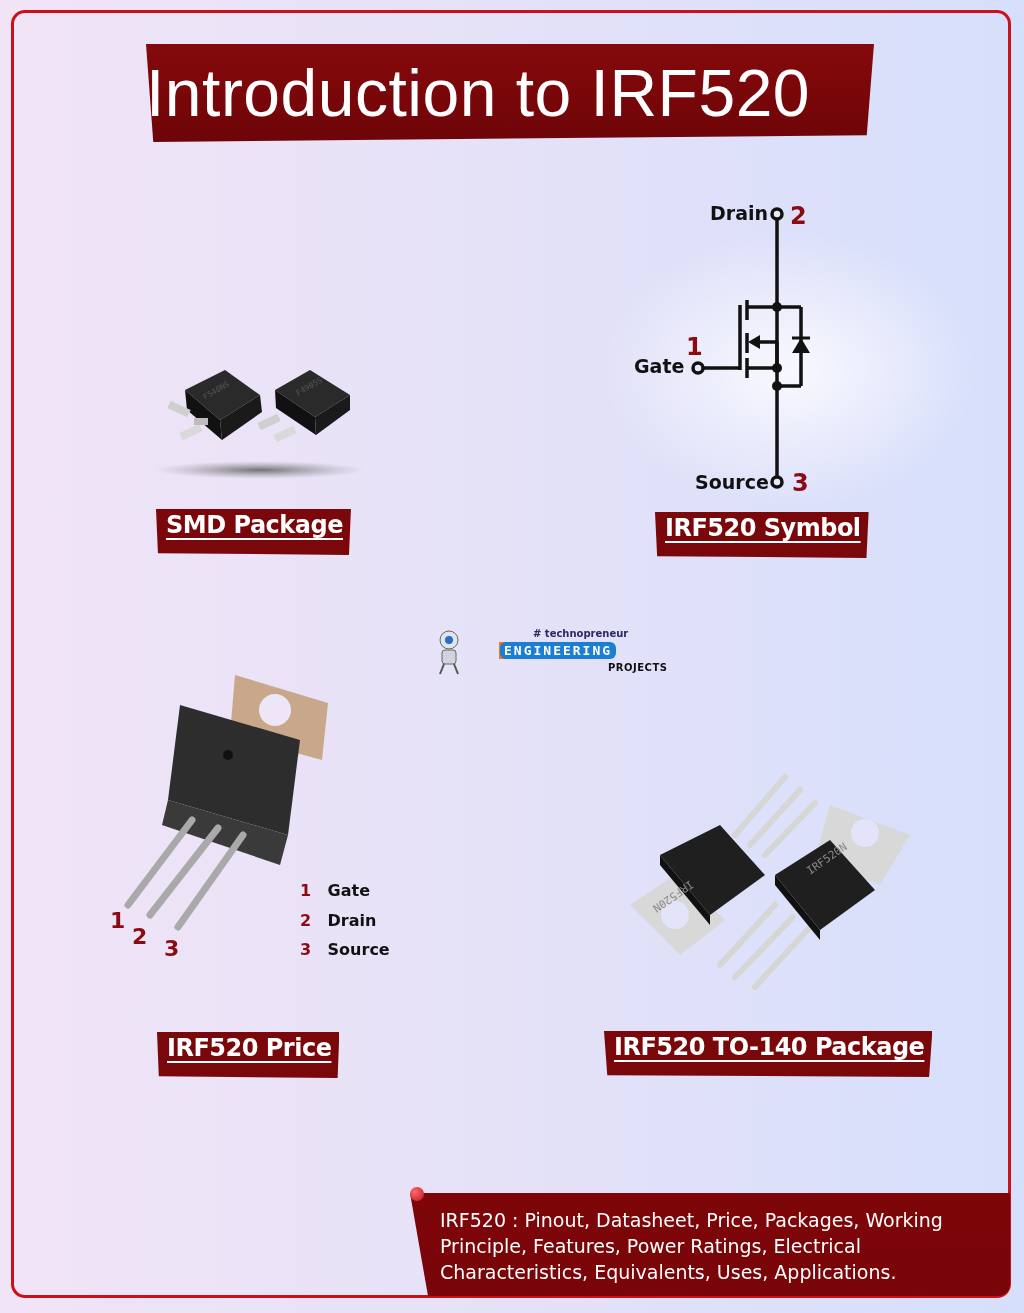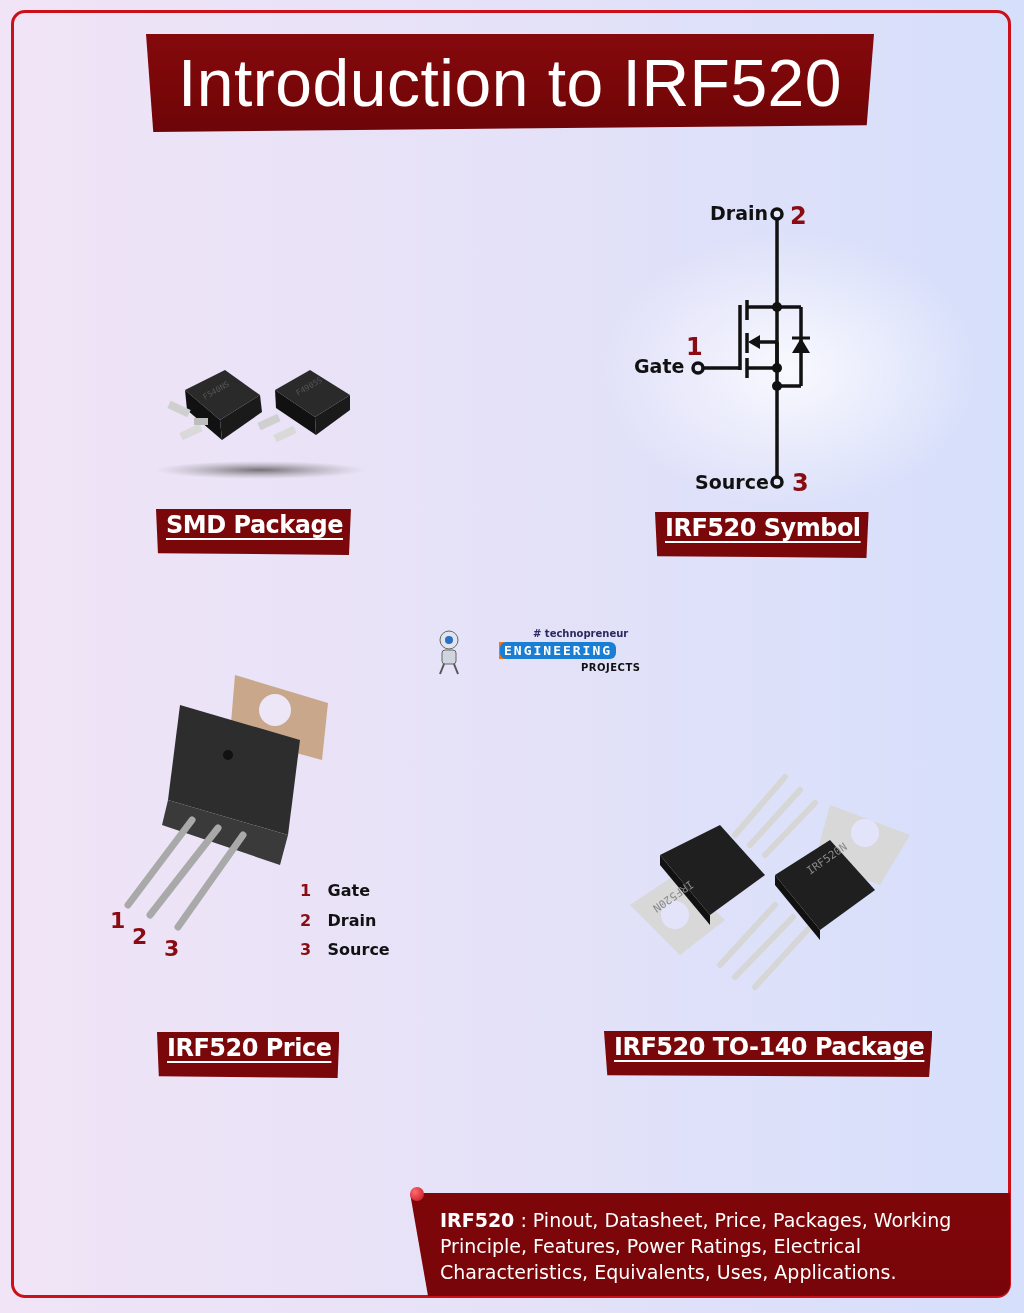--- a/index.html
+++ b/index.html
@@ -10,24 +10,24 @@
   }
   .frame {
     position:absolute; left:11px; top:10px; width:1000px; height:1288px;
     border:3px solid #cc101a; border-radius:14px; box-sizing:border-box;
   }
   .glow {
     position:absolute; left:600px; top:230px; width:380px; height:280px;
     background: radial-gradient(ellipse at center, rgba(255,255,255,0.8) 0%, rgba(255,255,255,0) 70%);
   }
   .title-banner {
-    position:absolute; left:146px; top:34px; width:728px; height:98px;
+    position:absolute; left:146px; top:44px; width:728px; height:98px;
     background: linear-gradient(180deg,#84090d 0%, #7a0709 50%, #6d0508 100%);
     clip-path: polygon(0 0, 100% 0, 99% 93%, 1% 100%);
-    display:flex; align-items:center; justify-content:center;
+    display:flex; align-items:center; 
   }
   .title-banner span {
     color:#fff; font-family:"Liberation Sans", sans-serif; font-size:66px; letter-spacing:0.5px;
   }
   .label-tag {
     position:absolute; background:#7a0709; color:#fff;
     font-family:"DejaVu Sans", sans-serif; font-weight:bold; font-size:24px;
     padding:2px 8px 16px 10px;
     clip-path: polygon(0 0, 100% 0, 99% 100%, 1% 96%);
     text-decoration: underline; text-underline-offset:5px; text-decoration-thickness:2px;
@@ -43,26 +43,26 @@
     position:absolute; left:410px; top:1193px; width:600px; height:103px;
     background: linear-gradient(180deg,#7e0609 0%, #780509 100%);
     clip-path: polygon(0 0, 100% 0, 100% 100%, 3% 100%);
     border-bottom-right-radius:12px;
   }
   .footer-dot { position:absolute; left:410px; top:1187px; width:14px; height:14px; border-radius:50%; background:radial-gradient(circle at 35% 35%, #ff6a70, #c0101a); }
   .footer-text {
     position:absolute; left:440px; top:1207px; width:570px;
     color:#fff; font-family:"DejaVu Sans",sans-serif; font-size:19px; line-height:26px;
   }
-  .footer-text b { font-weight:bold; }
+  .footer-text b { font-weight:normal; }
   .logo { position:absolute; left:430px; top:626px; width:200px; height:54px; }
   .logo .hash { position:absolute; left:103px; top:2px; font-size:10px; color:#2a2a60; font-weight:bold; }
   .logo .the { position:absolute; left:35px; top:16px; background:#f0781e; color:#fff; font-weight:bold; font-size:13px; padding:1px 3px; font-family:"DejaVu Sans Mono",monospace;margin-left:34px; }
   .logo .eng { position:absolute; left:70px; top:16px; background:#1a7fd4; color:#fff; font-weight:bold; font-size:13px; padding:1px 4px; letter-spacing:2px; font-family:"DejaVu Sans Mono",monospace;border-radius:6px; }
-  .logo .proj { position:absolute; left:119px; top:36px; color:#111; font-weight:bold; font-size:10px; letter-spacing:0.5px;padding-left:32px; }
+  .logo .proj { position:absolute; left:146px; top:36px; color:#111; font-weight:bold; font-size:10px; letter-spacing:0.5px;padding-left:32px; }
   svg { position:absolute; overflow:visible; }
 </style>
 </head>
 <body>
 
 <div class="frame"></div>
 <div class="glow"></div>
 
 <div class="title-banner">
   <span>Introduction to IRF520</span>

